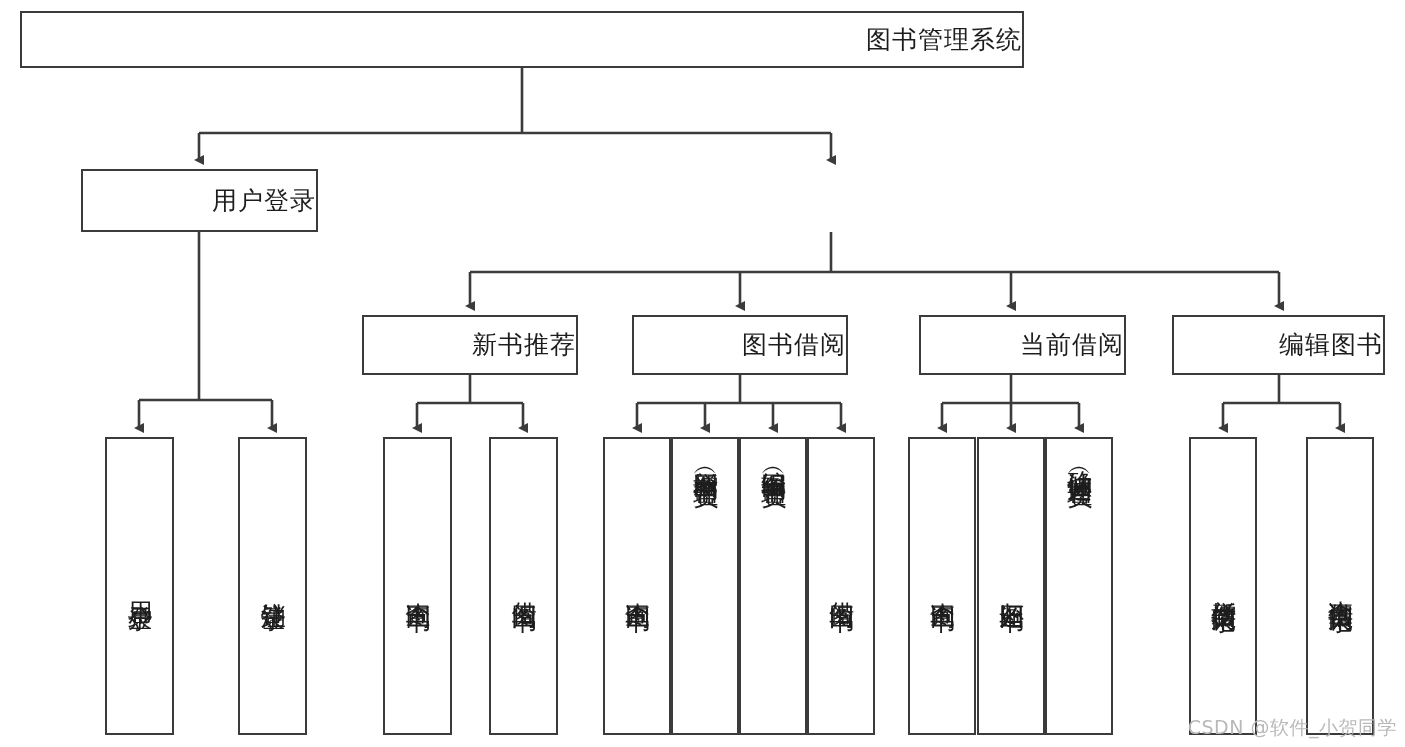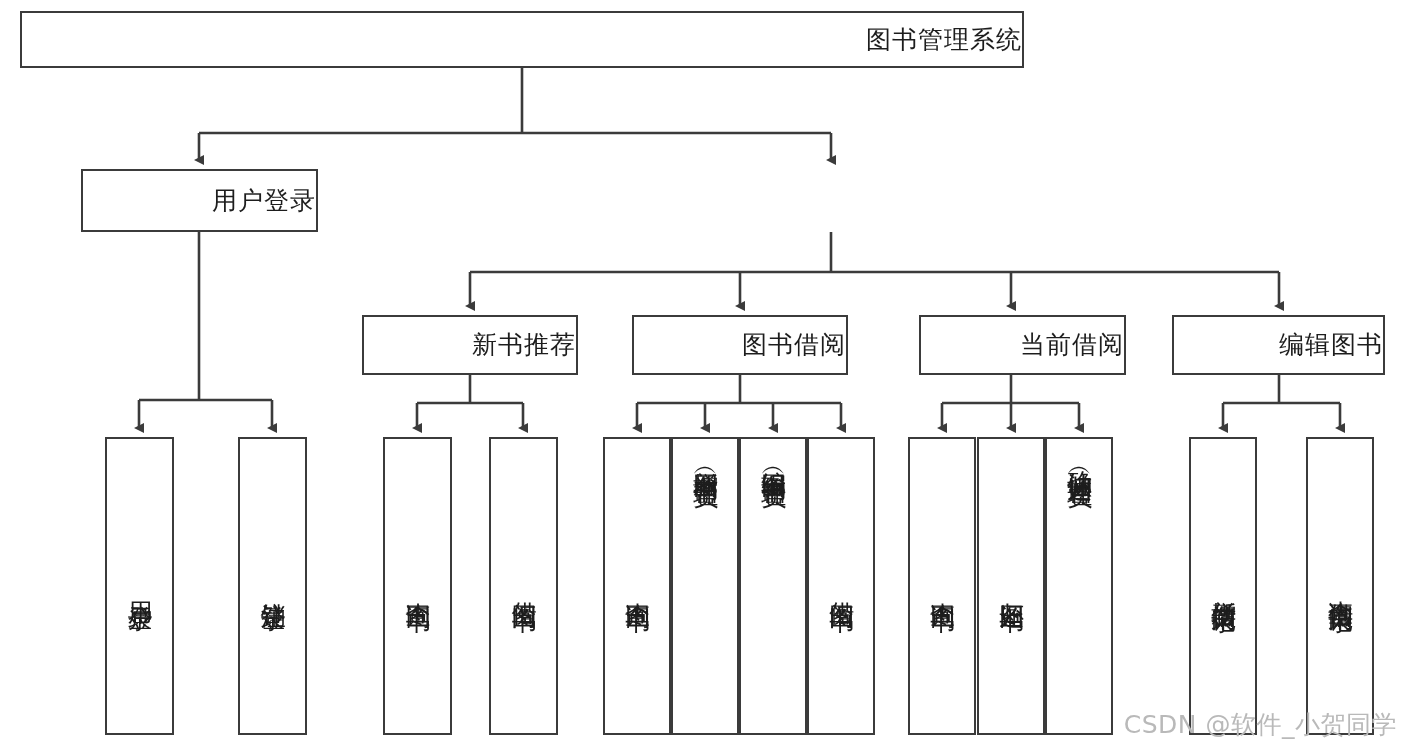--- a/index.html
+++ b/index.html
@@ -64,21 +64,21 @@
     box-sizing: border-box;
   }
   .leaf-inner.mid {
     align-items: center;
     padding-top: 0;
   }
   .watermark {
     position: absolute;
     right: 8px;
     bottom: 6px;
-    font-size: 25px;
+    font-size: 19px;
     color: #b9b9b9;
     letter-spacing: 0.5px;
     white-space: nowrap;
     font-family: "DejaVu Sans", "Liberation Sans", sans-serif;
     text-align: right;
   }
 </style>
 </head>
 <body>
 

